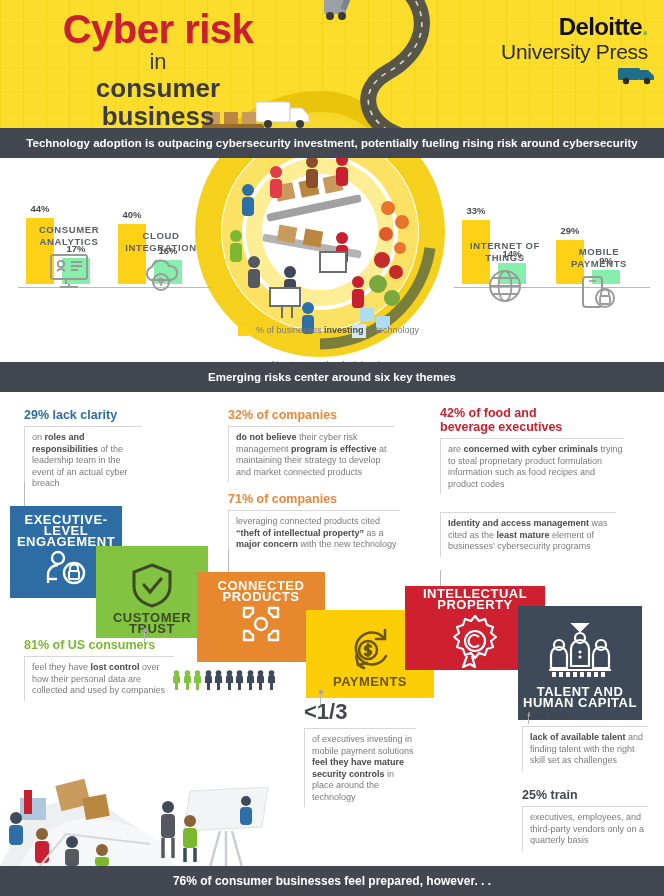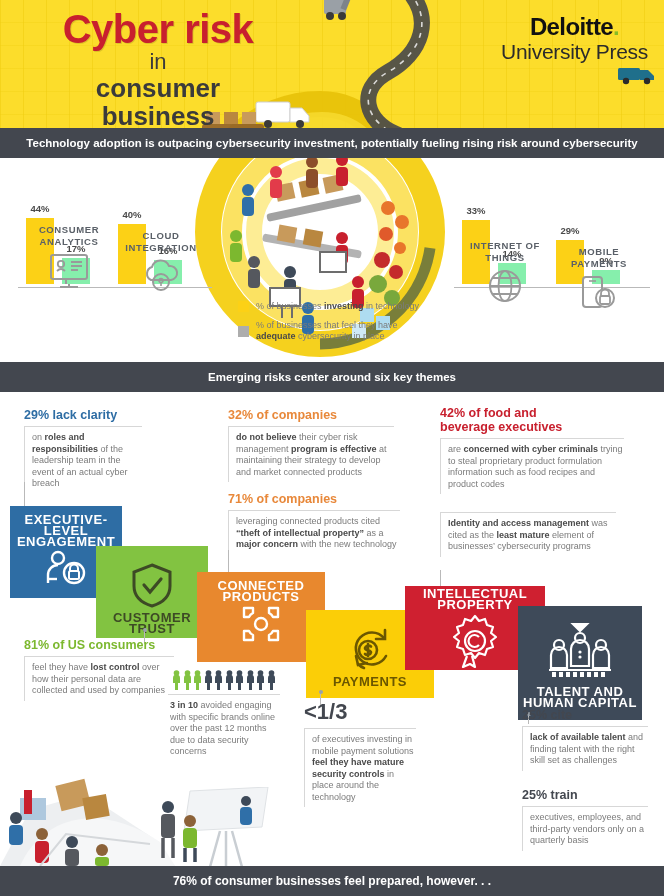--- a/index.html
+++ b/index.html
@@ -18,21 +18,21 @@
       linear-gradient(90deg, rgba(230,195,0,.55) 1px, transparent 1px),
       linear-gradient(0deg, rgba(230,195,0,.35) 1px, transparent 1px);
     background-size:23px 23px;opacity:.6;}
   .title-block{position:absolute;left:28px;top:8px;width:260px;text-align:center;z-index:6;}
   .t-cyber{font-size:40px;font-weight:bold;color:#C8202E;letter-spacing:-.5px;
     line-height:42px;text-shadow:1px 1px 0 rgba(0,0,0,.12);}
   .t-in{font-size:22px;color:#3b3b3b;line-height:24px;font-weight:normal;}
   .t-consumer{font-size:26px;font-weight:bold;color:#3b3b3b;line-height:28px;}
   .t-business{font-size:26px;font-weight:bold;color:#3b3b3b;line-height:28px;}
 
-  .logo{position:absolute;right:16px;top:14px;text-align:center;z-index:6;}
+  .logo{position:absolute;right:16px;top:14px;text-align:right;z-index:6;}
   .logo-d{font-size:24px;font-weight:bold;color:#111;letter-spacing:-.6px;line-height:26px;}
   .logo-dot{color:#86BC25;}
   .logo-u{font-size:21px;color:#2b2b2b;letter-spacing:-.3px;line-height:24px;}
 
   
   .swirl{position:absolute;left:170px;top:-6px;width:300px;height:230px;z-index:3;}
   .hdr-truck{position:absolute;right:4px;top:60px;width:44px;height:26px;z-index:4;}
 
   
   .band{position:absolute;left:0;width:664px;background:#43474F;color:#fff;
@@ -51,21 +51,21 @@
   .bar{width:28px;position:relative;}
   .bar.y{background:#FCD116;}
   .bar.g{background:#86efac;}
   .bar .val{position:absolute;top:-15px;left:50%;transform:translateX(-50%);
     font-size:9.5px;font-weight:bold;color:#4a4a4a;white-space:nowrap;}
   .grp-label{position:absolute;top:6px;left:50%;transform:translateX(-50%);
     text-align:center;font-size:9.5px;font-weight:bold;color:#5a6068;
     letter-spacing:.6px;line-height:12px;white-space:nowrap;}
   .grp-icon{position:absolute;top:34px;left:50%;transform:translateX(-50%);}
   .legend{position:absolute;left:238px;top:142px;z-index:6;}
-  .lg-row{display:flex;align-items:center;margin-bottom:8px;}
+  .lg-row{display:flex;align-items:center;margin-bottom:8px;margin-top:24px;}
   .lg-sw{width:11px;height:11px;margin-right:7px;flex:none;margin-top:1px;}
   .lg-sw.y{background:#FCD116;}
   .lg-sw.g{background:#ADADAD;}
   .lg-tx{font-size:9px;color:#7b7b7b;line-height:11px;}
   .lg-tx b{color:#4a4a4a;}
 
   
   .body-area{position:absolute;left:0;top:392px;width:664px;height:474px;background:#fff;overflow:hidden;}
 
   .txt{position:absolute;}
@@ -581,25 +581,20 @@
         </svg>
       <svg class="person" viewBox="0 0 9 20">
           <circle cx="4.5" cy="3" r="2.8" fill="#3E4A59"></circle>
           <path d="M1 8 a3.5 3.5 0 0 1 7 0 v5 h-2 v7 h-3 v-7 h-2 z" fill="#3E4A59"></path>
         </svg>
       <svg class="person" viewBox="0 0 9 20">
           <circle cx="4.5" cy="3" r="2.8" fill="#3E4A59"></circle>
           <path d="M1 8 a3.5 3.5 0 0 1 7 0 v5 h-2 v7 h-3 v-7 h-2 z" fill="#3E4A59"></path>
         </svg>
     </div>
-    <div class="txt" style="left:168px;top:302px;width:112px;">
-      <div class="bd" style="border-top:1px solid #d7d7d7;border-left:none;padding-left:2px;">
-        <b>3 in 10</b> avoided engaging with specific brands online over the past 12 months due to data security concerns
-      </div>
-    </div>
 
     <div class="conn" style="left:320px;top:300px;height:14px;"></div>
     <div class="dot" style="left:318.5px;top:298px;"></div>
     <div class="txt" style="left:304px;top:308px;width:112px;">
       <div class="hd hd-dark" style="font-size:22px;line-height:24px;">&lt;1/3</div>
       <div class="bd">
         of executives investing in mobile payment solutions <b>feel they have mature security controls</b> in place around the technology
       </div>
     </div>
 

